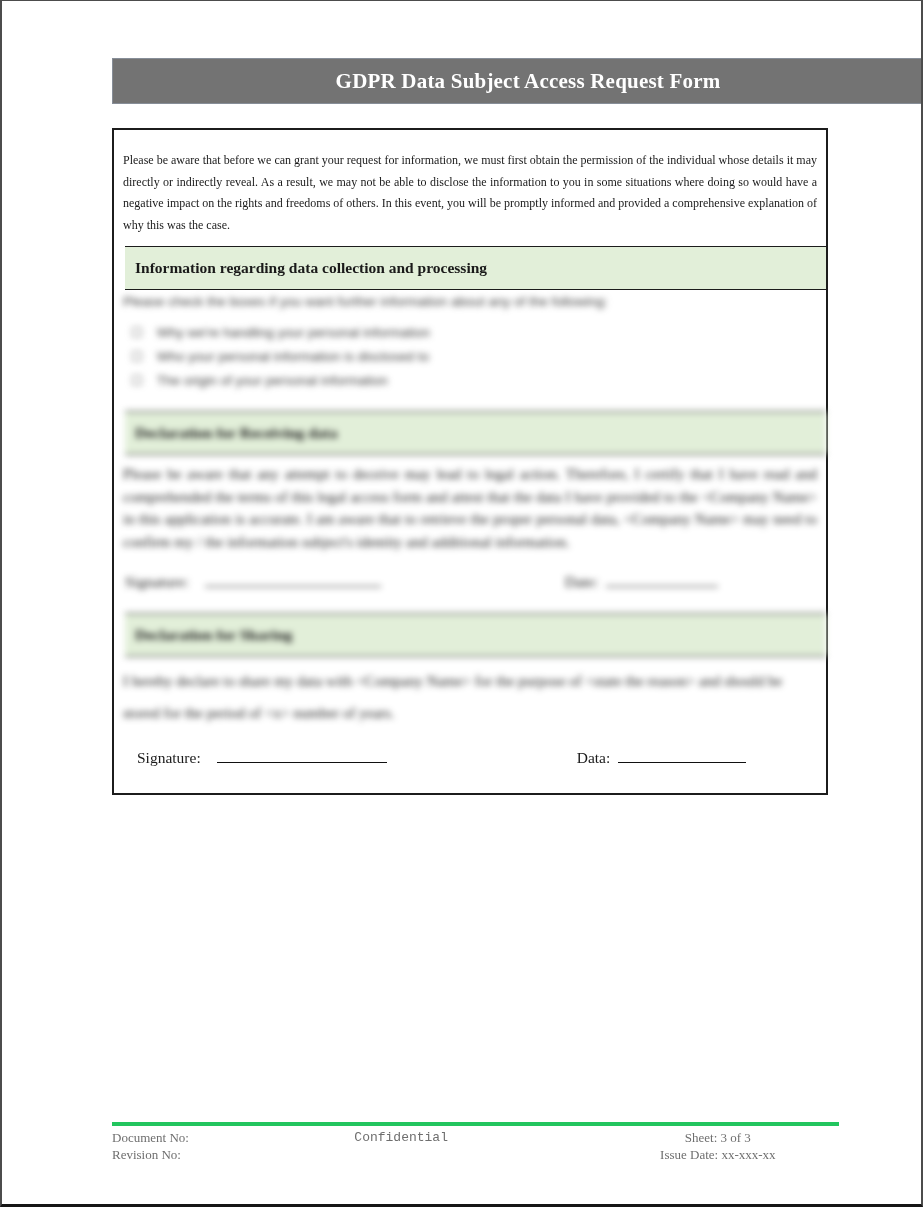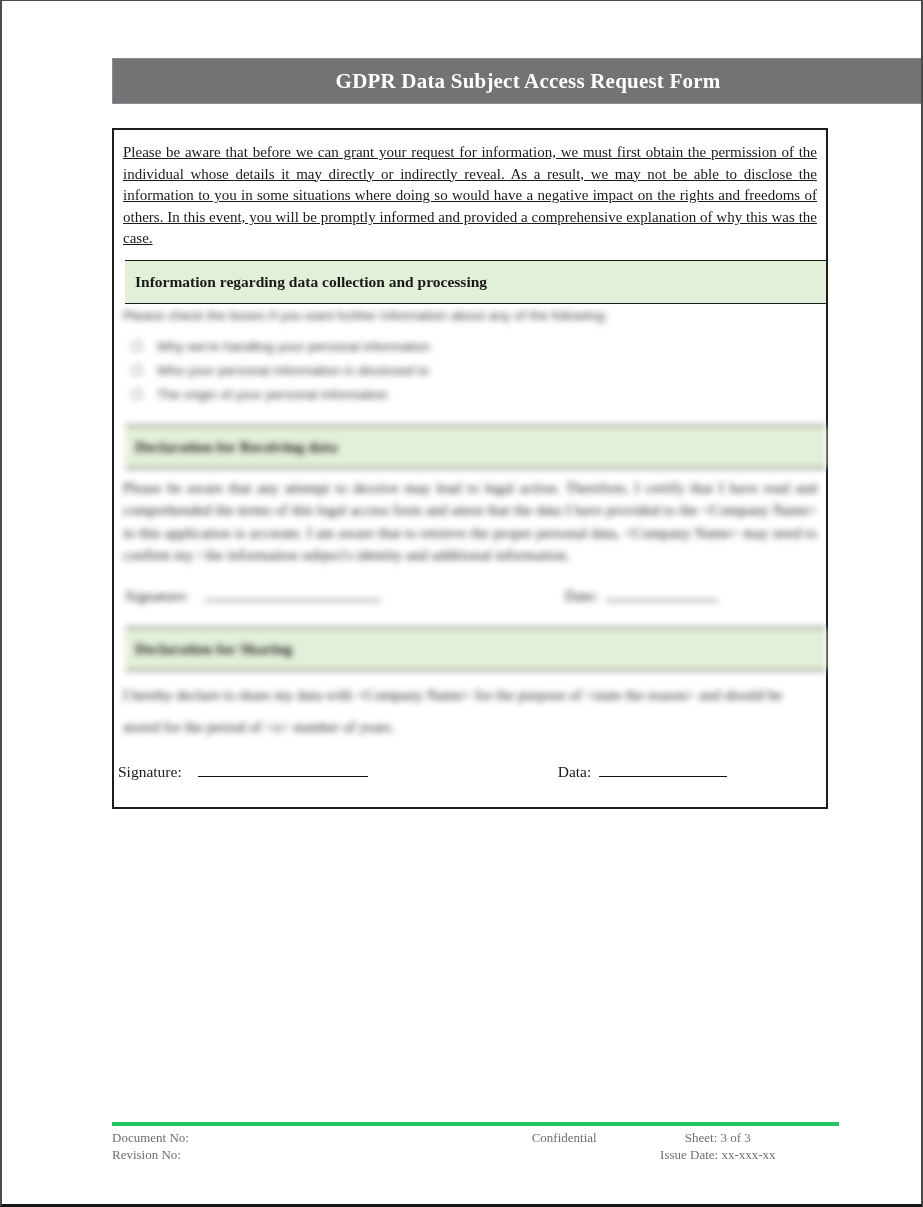--- a/index.html
+++ b/index.html
@@ -32,25 +32,24 @@
   }
 
   .mainbox {
     position: absolute;
     left: 110px; top: 127px;
     width: 716px;
     border: 2px solid #1c1c1c;
   }
 
   .notice {
-    padding: 12px 9px 10px 9px;
-    font-size: 15px;
+    padding: 20px 9px 10px 9px;
+    font-size: 12px;
     line-height: 21.6px;
     text-align: justify;
-    text-decoration: underline;
   }
 
   .greenbar {
     background: #e2efd9;
     border-top: 1px solid #1c1c1c;
     border-bottom: 1px solid #1c1c1c;
     padding: 12px 10px;
     font-size: 15.5px;
     font-weight: bold;
     margin-left: 11px;
@@ -78,21 +77,21 @@
   }
   .share-body {
     padding: 8px 9px 0 9px;
     font-size: 15px;
     line-height: 32px;
   }
 
   .sigrow {
     display: flex;
     align-items: baseline;
-    padding: 20px 11px 26px 4px;
+    padding: 20px 11px 26px 23px;
     font-size: 15.5px;
   }
   .sigrow.mid { padding: 20px 11px 22px 11px; }
   .sigline {
     display: inline-block;
     border-bottom: 1.6px solid #111;
     height: 14px;
   }
   .sig-underline { width: 170px; margin-left: 16px; }
   .date-label { margin-left: 190px; }
@@ -106,21 +105,21 @@
     left: 110px; top: 1121px;
     width: 727px;
     border-top: 4px solid #22c55e;
     padding-top: 3px;
     display: flex;
     font-size: 13px;
     color: #6e6e6e;
     line-height: 17px;
   }
   .footer .col { flex: 1; }
-  .footer .col.center { text-align: right; }
+  .footer .col.center { text-align: left; font-family: Liberation Mono, monospace; }
   .footer .col.right { text-align: center; }
 </style>
 </head>
 <body>
 
 <div class="page">
 
   <div class="titlebar">
     <h1>GDPR Data Subject Access Request Form</h1>
   </div>

